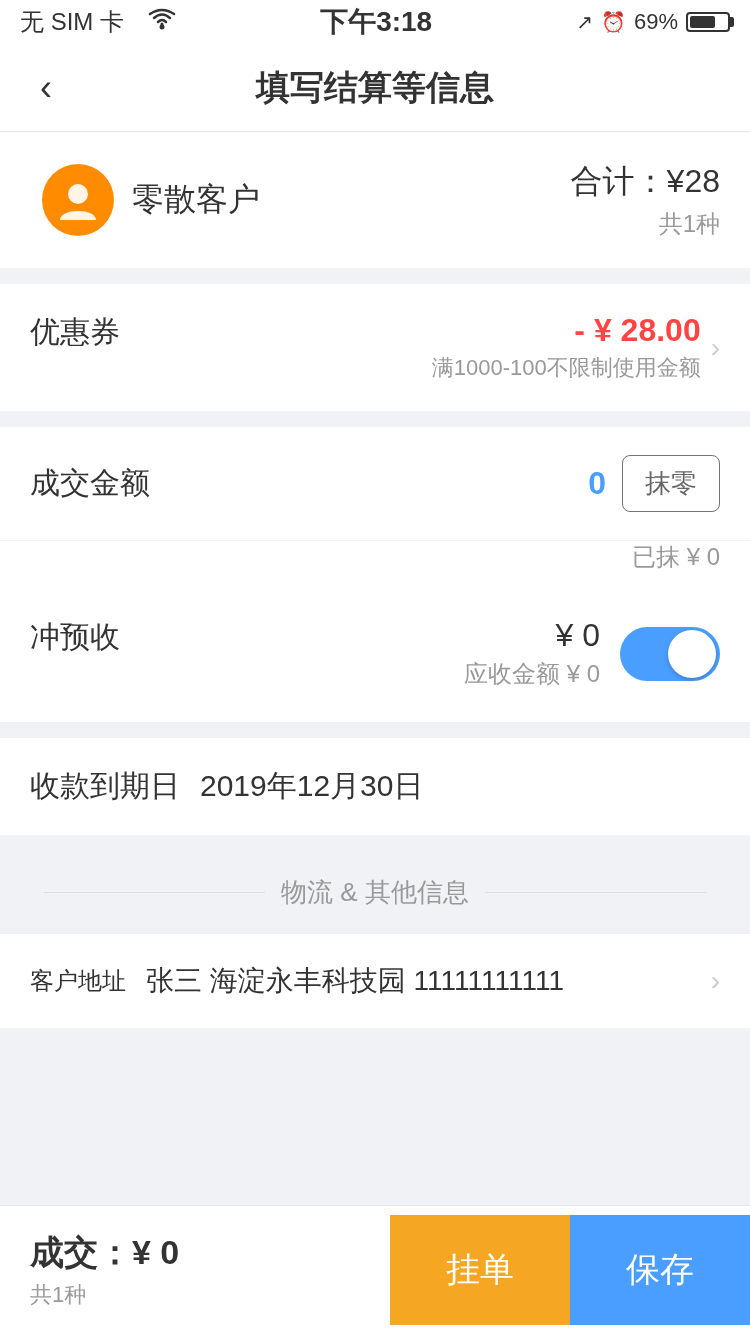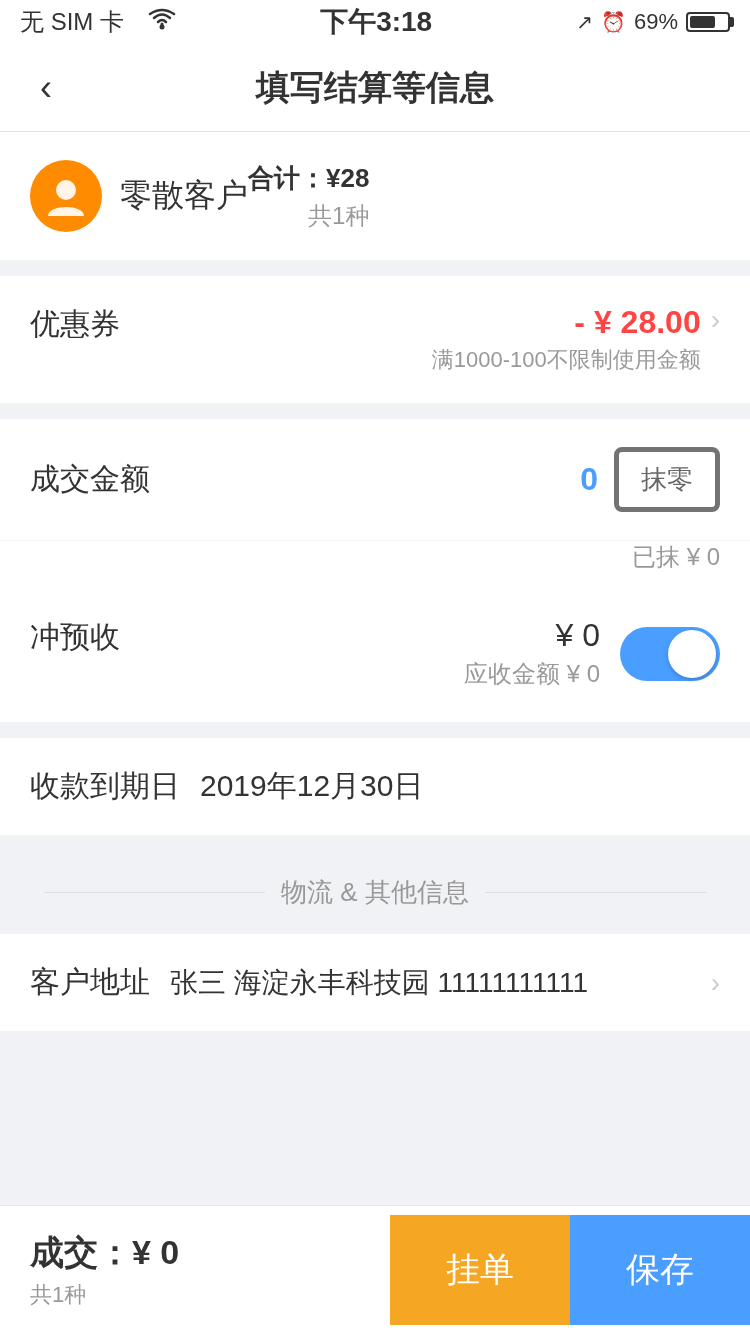--- a/index.html
+++ b/index.html
@@ -77,36 +77,37 @@
       background: #fff;
       margin-bottom: 16px;
     }
 
     
     .customer-row {
       background: #fff;
       padding: 28px 30px;
       display: flex;
       align-items: center;
-      justify-content: flex-start;
+      justify-content: space-between;
+      margin-left: 12px;
     }
     .customer-left { display: flex; align-items: center; gap: 18px; }
     .customer-avatar {
       width: 72px; height: 72px; border-radius: 50%;
       background: #ff8c00;
       display: flex; align-items: center; justify-content: center;
       overflow: hidden;
     }
     .customer-avatar svg { width: 48px; height: 48px; }
     .customer-name { font-size: 32px; color: #333; font-weight: 500; }
     .customer-right { text-align: right; }
-    .total-amount { font-size: 26px; color: #333; font-weight: bold; }
+    .total-amount { font-size: 32px; color: #333; }
     .total-count { font-size: 24px; color: #999; margin-top: 4px; }
     .coupon-label { font-size: 30px; color: #333; }
-    .coupon-right { text-align: right; display: flex; gap: 10px; }
+    .coupon-right { text-align: right; display: flex; align-items: center; gap: 10px; }
     .coupon-amount { font-size: 32px; color: #ff4444; font-weight: 600; }
     .coupon-desc { font-size: 22px; color: #999; margin-top: 4px; }
     .coupon-arrow { font-size: 28px; color: #ccc; }
 
     
     .section-divider { height: 16px; background: #f0f2f5; }
 
     
     .form-section { background: #fff; }
     .form-row {
@@ -117,21 +118,21 @@
       border-bottom: 1px solid #f5f5f5;
     }
     .form-row:last-child { border-bottom: none; }
     .form-label { font-size: 30px; color: #333; }
     .form-right { display: flex; align-items: center; gap: 16px; }
     .amount-value { font-size: 32px; color: #4a9eff; font-weight: 600; }
     .amount-value.zero { color: #4a9eff; }
 
     
     .round-zero-btn {
-      border: 5px solid #737373;
+      border: 1px solid #737373;
       border-radius: 8px;
       padding: 10px 22px;
       font-size: 26px;
       color: #666;
       background: #fff;
       cursor: pointer;
     }
 
     
     .sub-row {
@@ -198,21 +199,21 @@
     }
 
     
     .address-row {
       background: #fff;
       padding: 28px 30px;
       display: flex;
       align-items: center;
       justify-content: space-between;
     }
-    .address-label { font-size: 30px; color: #333; flex-shrink: 0; margin-right: 20px; }
+    .address-label { font-size: 24px; color: #333; flex-shrink: 0; margin-right: 20px; }
     .address-value { font-size: 28px; color: #333; flex: 1; }
     .address-arrow { font-size: 28px; color: #ccc; }
 
     
     .bottom-bar {
       position: fixed;
       bottom: 0;
       width: 750px;
       height: 129px;
       background: #fff;

